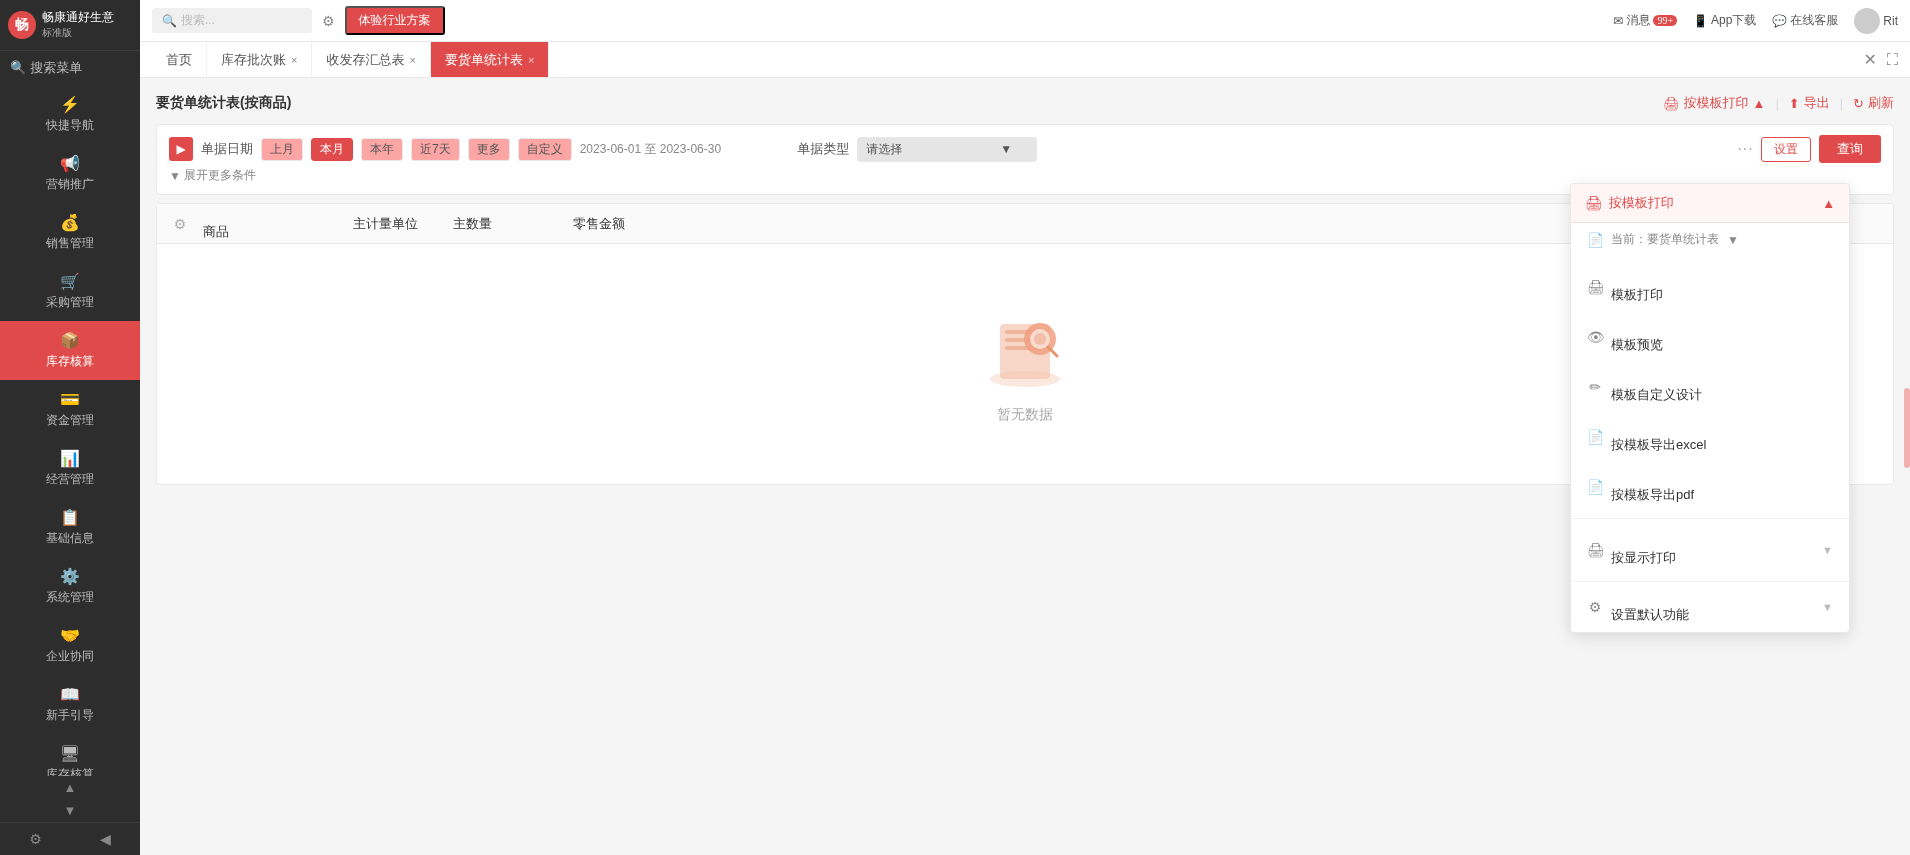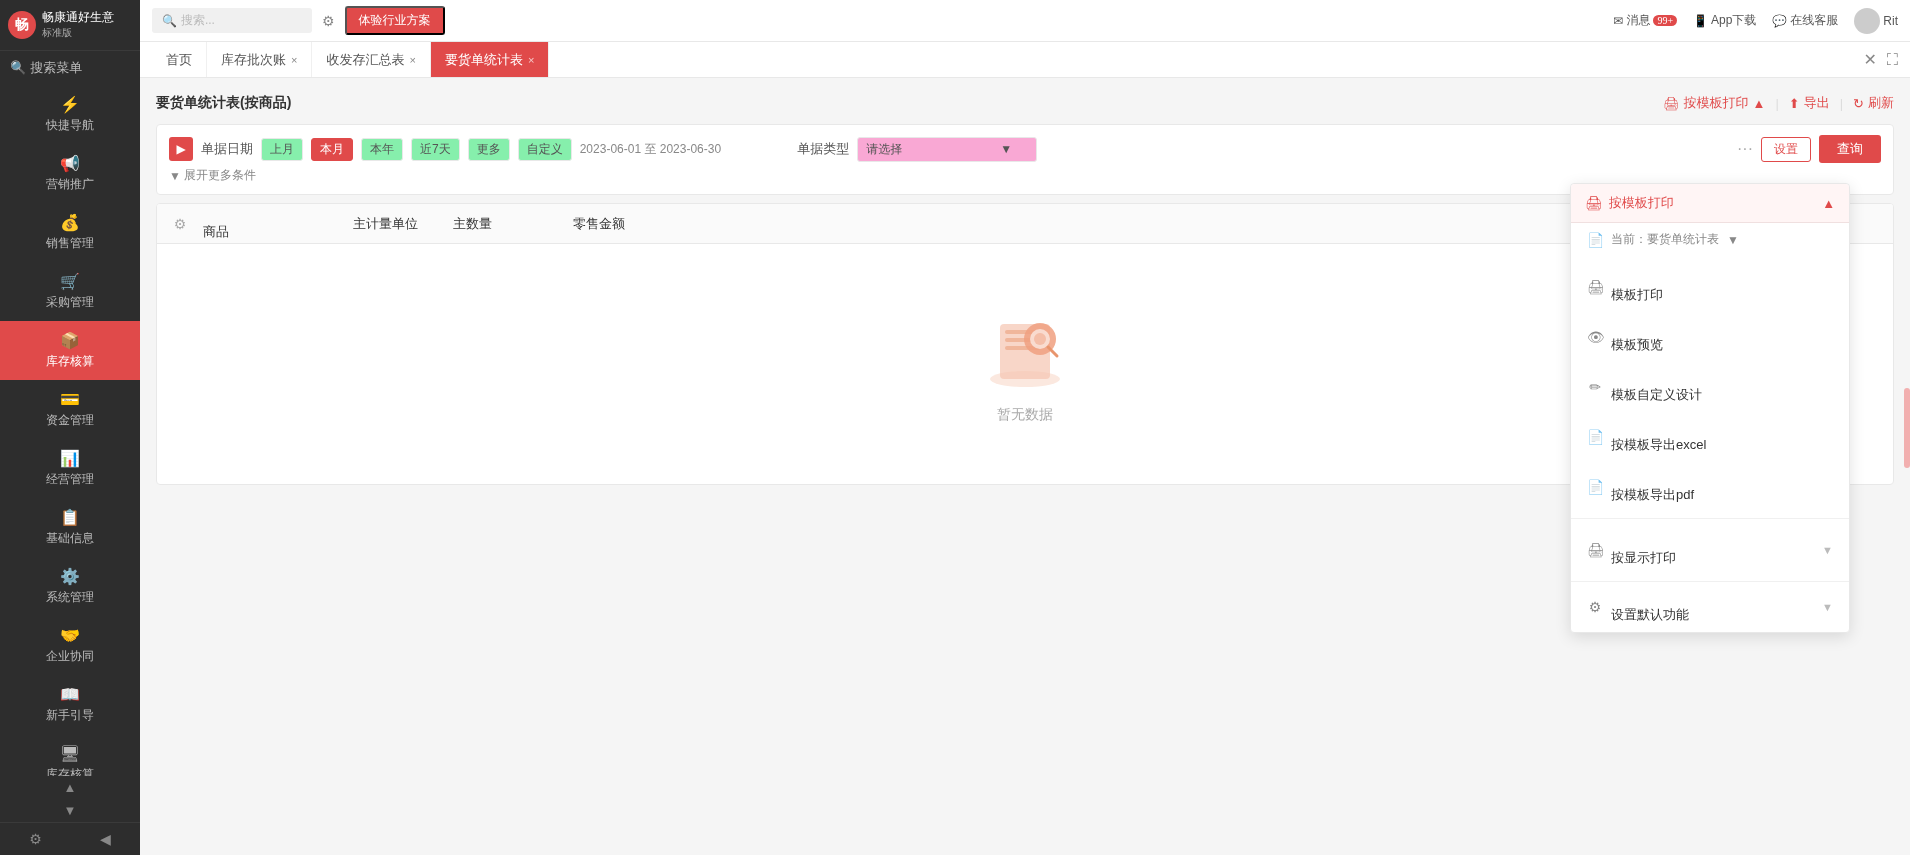--- a/index.html
+++ b/index.html
@@ -171,30 +171,30 @@
     .filter-label { color: #555; font-size: 13px; white-space: nowrap; }
     .filter-expand-btn {
       display: flex; align-items: center;
       color: #888; font-size: 12px; cursor: pointer; gap: 3px;
       margin-top: 4px;
     }
 
     
     .date-btn {
       padding: 2px 8px; border-radius: 3px; font-size: 12px;
-      cursor: pointer; border: 1px solid #e8e8e8; color: #555; background: #86efac;
+      cursor: pointer; border: 1px solid #e8e8e8; color: #555; background: #fca5a5;
     }
     .date-btn.active { background: #e04a4a; color: #fff; border-color: #e04a4a; }
     .date-range { font-size: 12px; color: #888; }
 
     
     .filter-select {
       border: 1px solid #e8e8e8; border-radius: 3px;
       padding: 3px 24px 3px 8px; font-size: 12px; color: #555;
-      background: #f9a8d4; cursor: pointer; min-width: 180px;
+      background: #e5e5e5; cursor: pointer; min-width: 180px;
       position: relative; display: flex; align-items: center; justify-content: space-between;
     }
 
     
     .data-table {
       background: #fff;
       border: 1px solid #e8e8e8;
       border-radius: 4px;
       overflow: hidden;
       margin-top: 8px;

